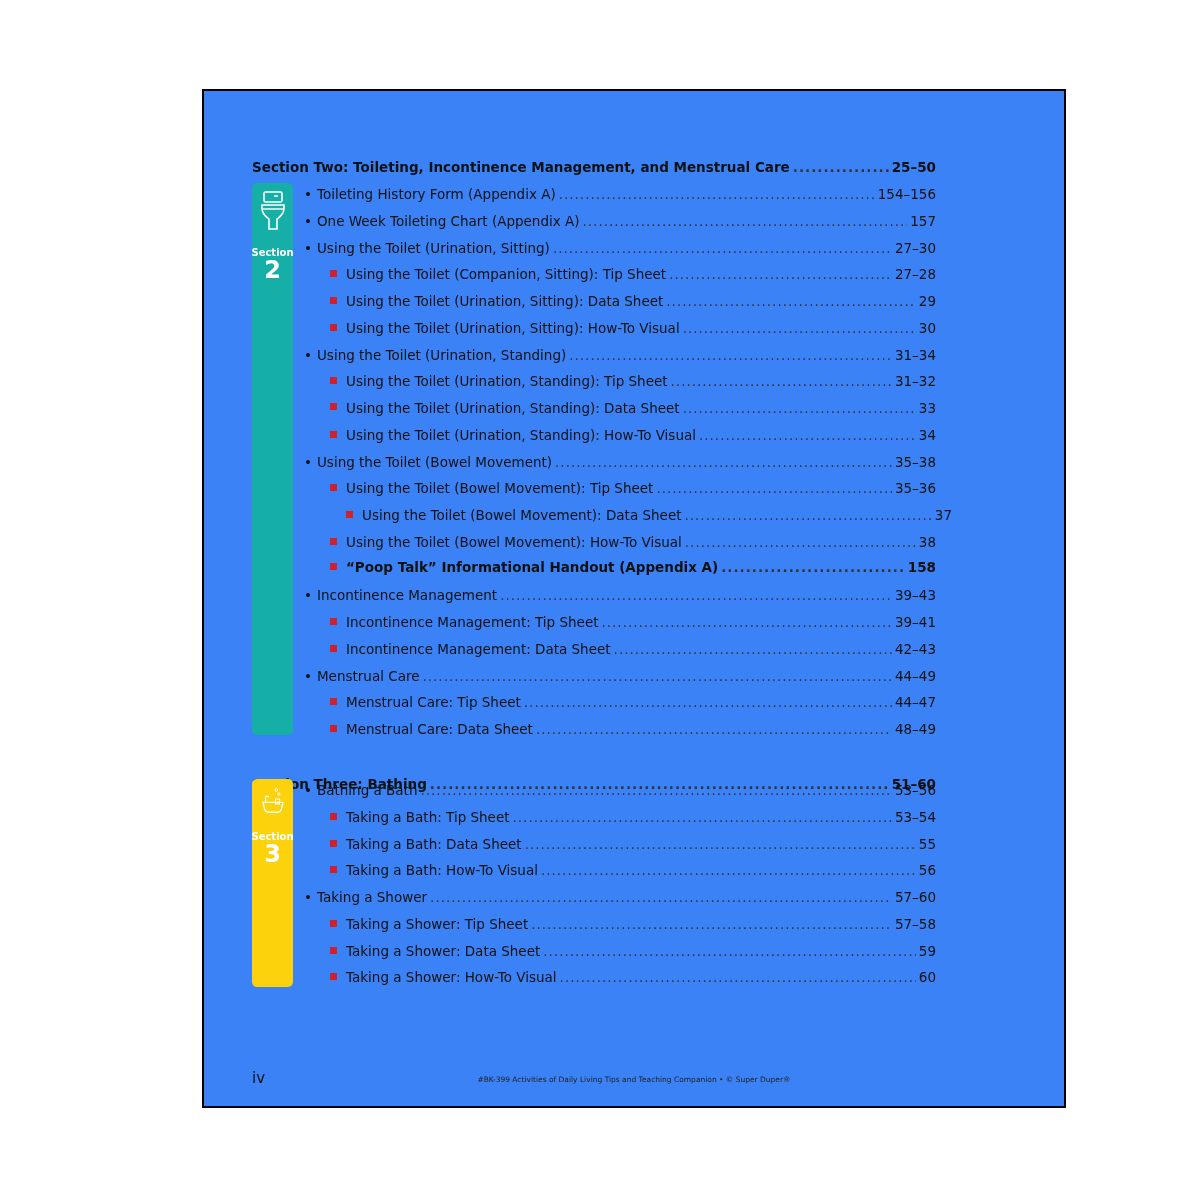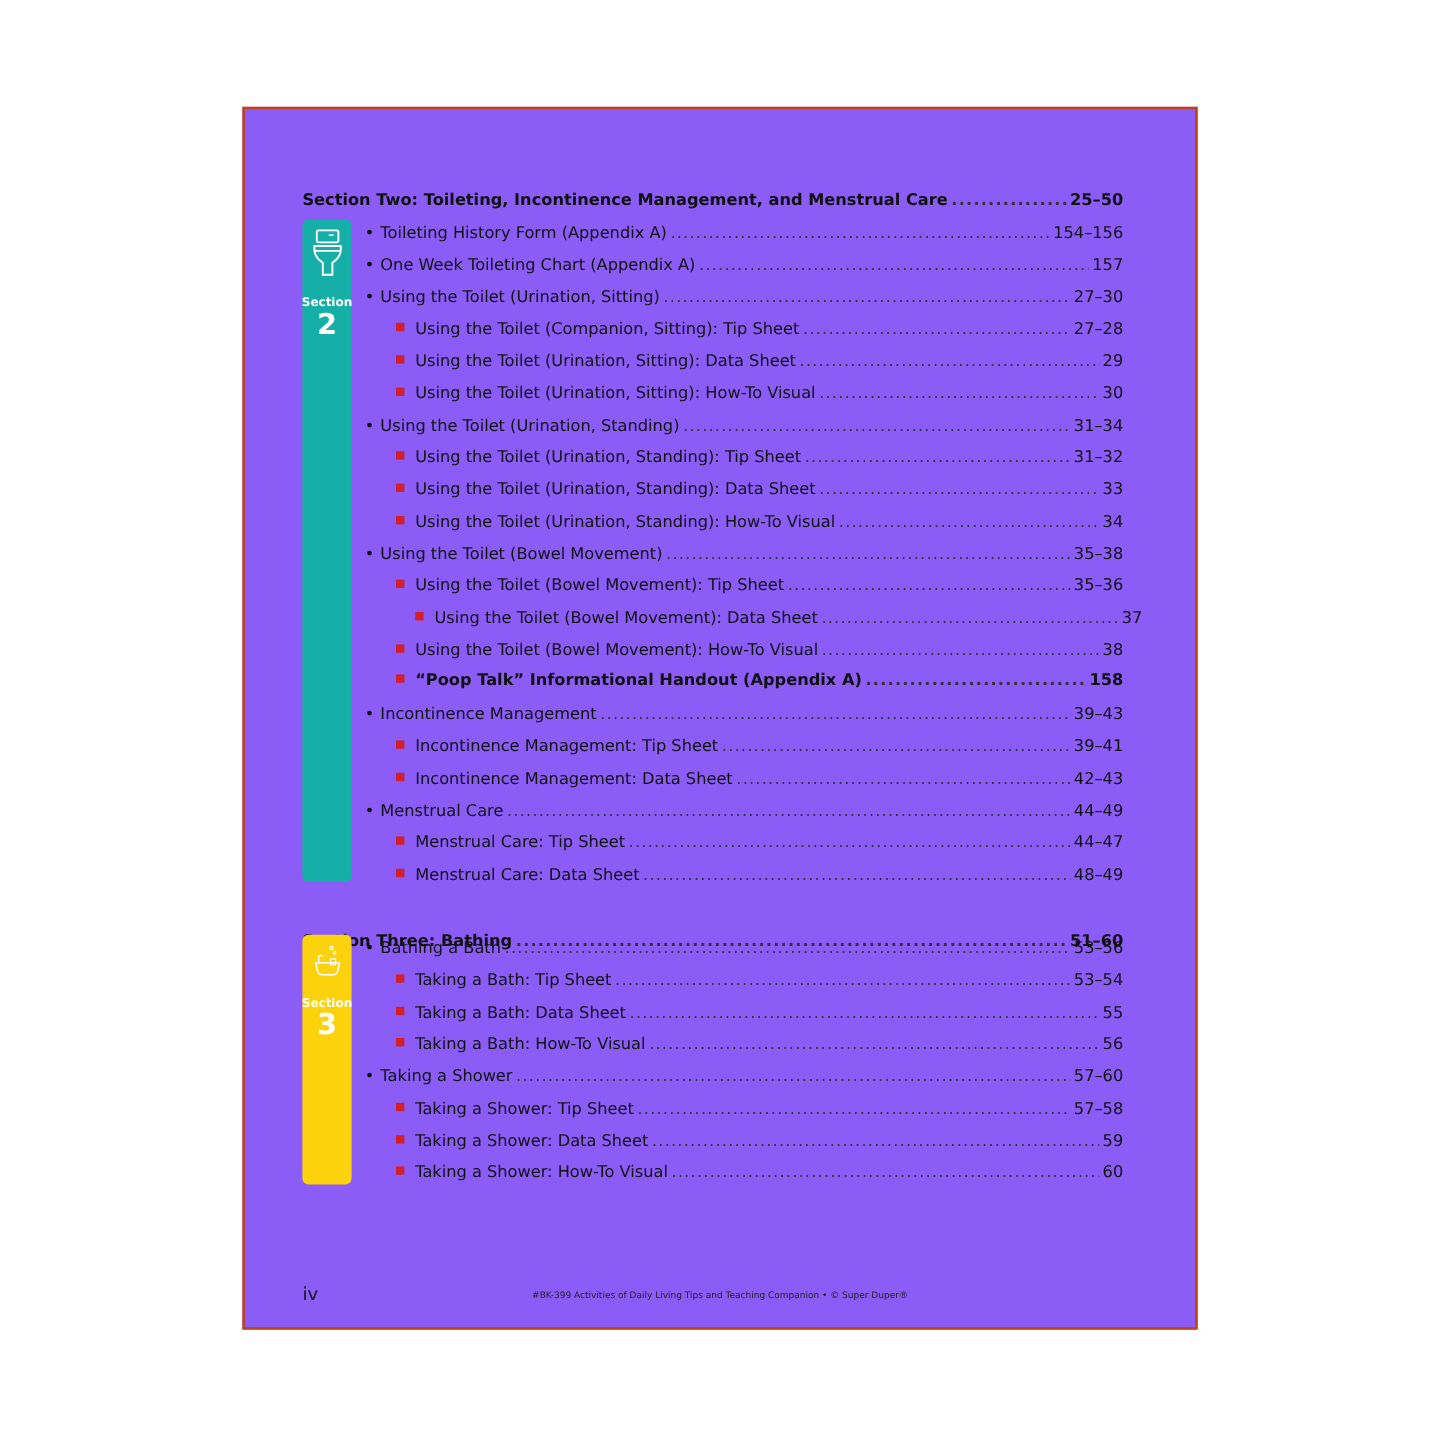--- a/index.html
+++ b/index.html
@@ -1,17 +1,17 @@
 <!DOCTYPE html>
 <html><head>
 <meta charset="utf-8">
 <style>
   html, body { margin:0; padding:0; background:#ffffff; }
   body { width:1200px; height:1200px; position:relative; font-family:"DejaVu Sans", sans-serif; color:#111; }
-  .page { position:absolute; left:202px; top:89px; width:796px; height:1019px; border:2px solid #c2410c; box-sizing:border-box; background:#8b5cf6; }
+  .page { position:absolute; left:202px; top:89px; width:864px; height:1019px; border:2px solid #000000; box-sizing:border-box; background:#3b82f6; }
   .section-head { position:absolute; left:48px; width:684px; font-weight:bold; font-size:13.5px; display:flex; align-items:baseline; white-space:nowrap; }
   .tab { position:absolute; left:48px; width:41px; border-radius:5px; display:flex; flex-direction:column; align-items:center; color:#fff; }
   .tab.teal { background:#15afa7; }
   .tab.yellow { background:#fbd20b; }
   .tab .icon { margin-top:6px; width:28px; height:46px; }
   .tab .label { font-size:10px; font-weight:bold; margin-top:12px; }
   .tab .num { font-size:24px; font-weight:bold; line-height:24px; }
   .row { position:absolute; width:632px; left:100px; font-size:13.5px; display:flex; align-items:baseline; white-space:nowrap; }
   .row.sub { left:126px; width:606px; }
   .row .bullet { margin-right:5px; }

